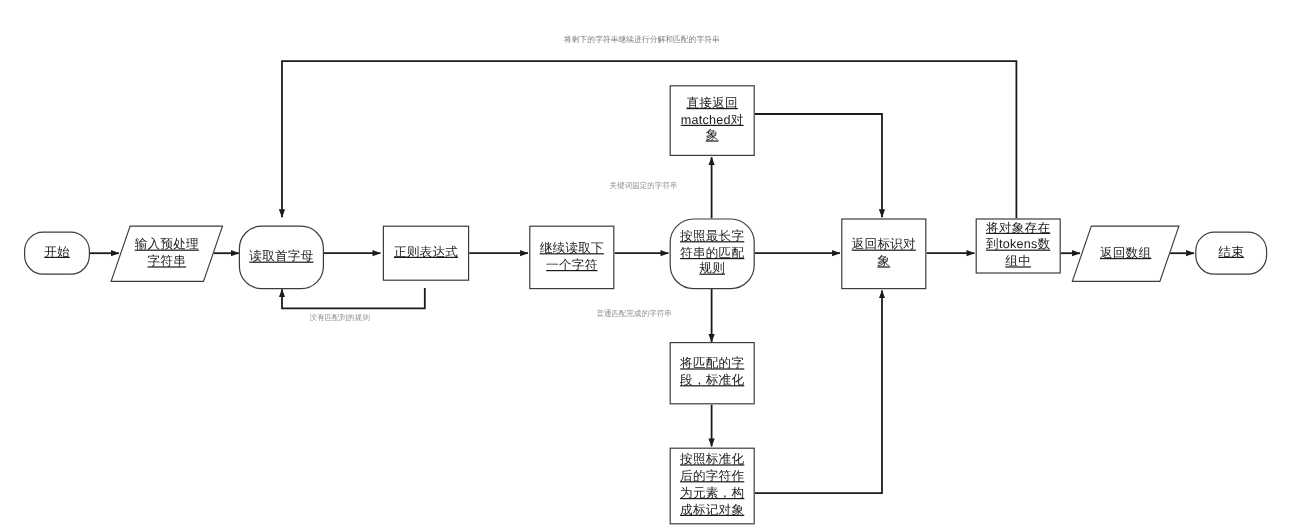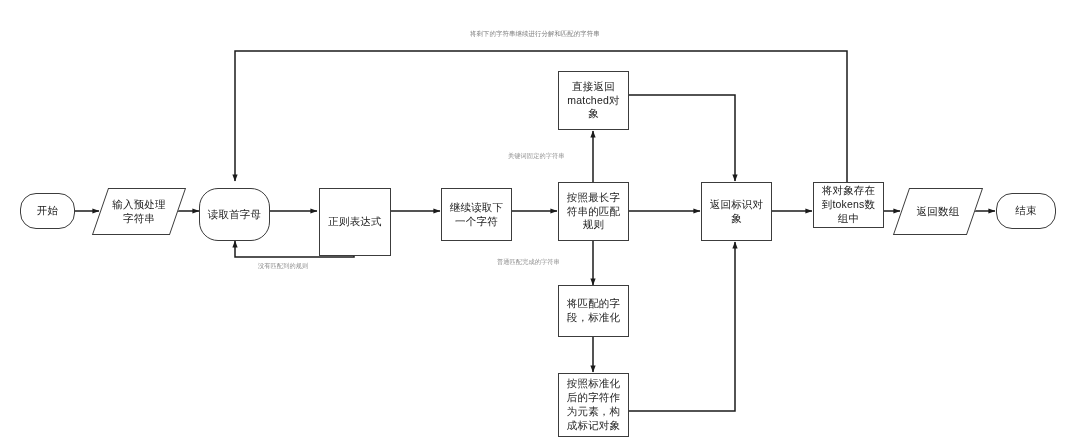--- a/index.html
+++ b/index.html
@@ -33,20 +33,21 @@
     text-align: center;
     color: #1b1b1b;
     font-size: 10.5px;
     line-height: 1.32;
     letter-spacing: .2px;
     z-index: 2;
   }
   .node .txt {
     padding: 0 4px;
     white-space: pre-line;
+    text-decoration: underline;
   }
   .node.terminal {
     border-radius: 16px;
   }
   .node.io {
     border: none;
     background: transparent;
   }
   .node.io .skew {
     position: absolute;
@@ -131,30 +132,30 @@
   <div class="node io" style="left:100px; top:188px; width:78px; height:47px;">
     <span class="skew"></span>
     <span class="txt">输入预处理
 字符串</span>
   </div>
 
   <div class="node" style="left:199px; top:188px; width:71px; height:53px;border-radius:19px;">
     <span class="txt">读取首字母</span>
   </div>
 
-  <div class="node" style="left:319px; top:188px; width:72px; height:68px;">
+  <div class="node" style="left:319px; top:188px; width:72px; height:46px;">
     <span class="txt">正则表达式</span>
   </div>
 
   <div class="node" style="left:441px; top:188px; width:71px; height:53px;">
     <span class="txt">继续读取下
 一个字符</span>
   </div>
 
-  <div class="node" style="left:558px; top:182px; width:71px; height:59px;">
+  <div class="node" style="left:558px; top:182px; width:71px; height:59px;border-radius:20px;">
     <span class="txt">按照最长字
 符串的匹配
 规则</span>
   </div>
 
   <div class="node" style="left:558px; top:71px; width:71px; height:59px;">
     <span class="txt">直接返回
 matched对
 象</span>
   </div>

